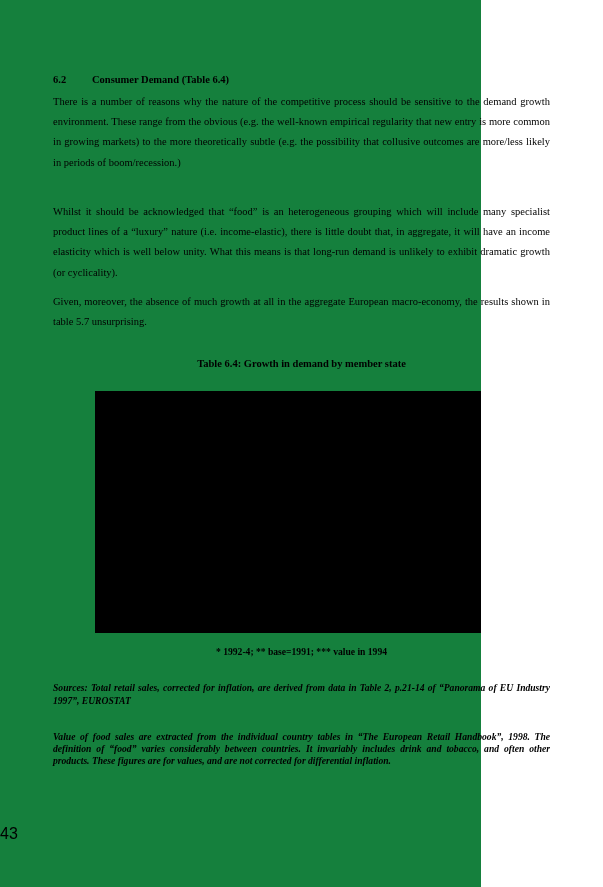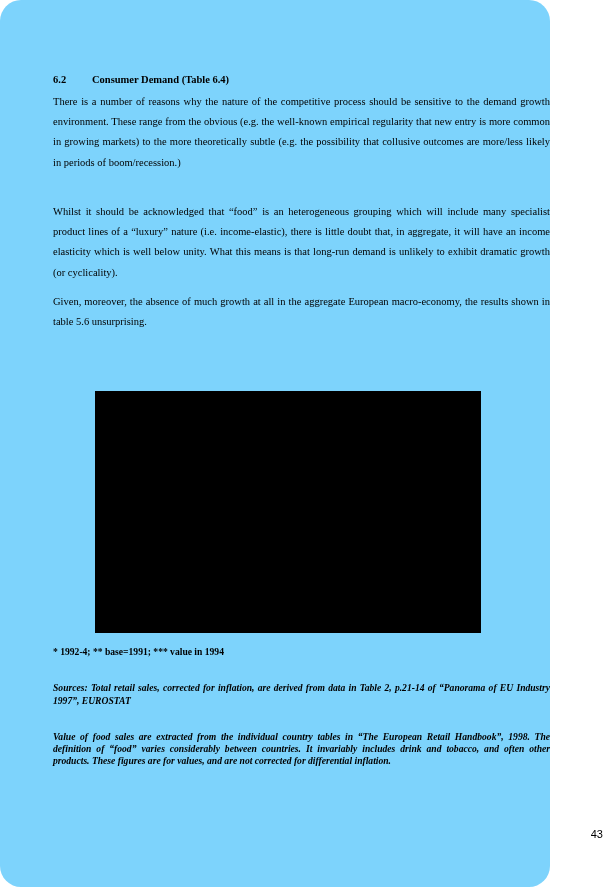--- a/index.html
+++ b/index.html
@@ -11,23 +11,22 @@
       width: 603px;
       height: 887px;
       position: relative;
       overflow: hidden;
       font-family: "Liberation Serif", serif;
       color: #000000;
     }
     .page {
       position: absolute;
       left: 0; top: 0;
-      width: 550px; height: 887px;
-      background: #7dd3fc;
-      border-radius: 21px;
+      width: 481px; height: 887px;
+      background: #15803d;
     }
     .heading {
       position: absolute;
       left: 53px;
       top: 73px;
       font-size: 10.5px;
       font-weight: bold;
       line-height: 14px;
       white-space: nowrap;
     }
@@ -69,50 +68,52 @@
       position: absolute;
       left: 53px;
       top: 646px;
       width: 497px;
       font-size: 9.6px;
       line-height: 12.3px;
       font-weight: bold;
     }
     .notes .fn {
       font-style: normal;
+      text-align: center;
     }
     .notes .src {
       font-style: italic;
       text-align: justify;
       margin-top: 24px;
     }
     .page-number {
       position: absolute;
       left: 0;
       width: 603px;
       top: 827px;
-      text-align: right;
+      text-align: left;
       font-family: "Liberation Sans", sans-serif;
-      font-size: 11px;
+      font-size: 16px;
       line-height: 14px;
     }
   </style>
 </head>
 <body>
 
 <div class="page">
 
   <div class="heading">
     <span class="num">6.2</span><span>Consumer Demand (Table 6.4)</span>
   </div>
 
   <p class="para para-1" style="margin:0">There is a number of reasons why the nature of the competitive process should be sensitive to the demand growth environment.  These range from the obvious (e.g. the well-known empirical regularity that new entry is more common in growing markets) to the more theoretically subtle (e.g. the possibility that collusive outcomes are more/less likely in periods of boom/recession.)</p>
   <p class="para para-2" style="margin:0">Whilst it should be acknowledged that “food” is an heterogeneous grouping which will include many specialist product lines of a “luxury” nature (i.e. income-elastic), there is little doubt that, in aggregate, it will have an income elasticity which is well below unity.  What this means is that long-run demand is unlikely to exhibit dramatic growth (or cyclicality).</p>
-  <p class="para para-3" style="margin:0">Given, moreover, the absence of much growth at all in the aggregate European macro-economy, the results shown in table 5.6 unsurprising.</p>
+  <p class="para para-3" style="margin:0">Given, moreover, the absence of much growth at all in the aggregate European macro-economy, the results shown in table 5.7 unsurprising.</p>
 
+  <div class="table-title">Table 6.4: Growth in demand by member state</div>
 
   <div class="table-block"></div>
 
   <div class="notes">
     <div class="fn">* 1992-4; ** base=1991; *** value in 1994</div>
     <div class="src">Sources: Total retail sales, corrected for inflation, are derived from data in Table 2, p.21-14 of “Panorama of EU Industry 1997”, EUROSTAT</div>
     <div class="src">Value of food sales are extracted from the individual country tables in “The European Retail Handbook”, 1998.  The definition of “food” varies considerably between countries.  It invariably includes drink and tobacco, and often other products.  These figures are for values, and are not corrected for differential inflation.</div>
   </div>
 
   <div class="page-number">43</div>

